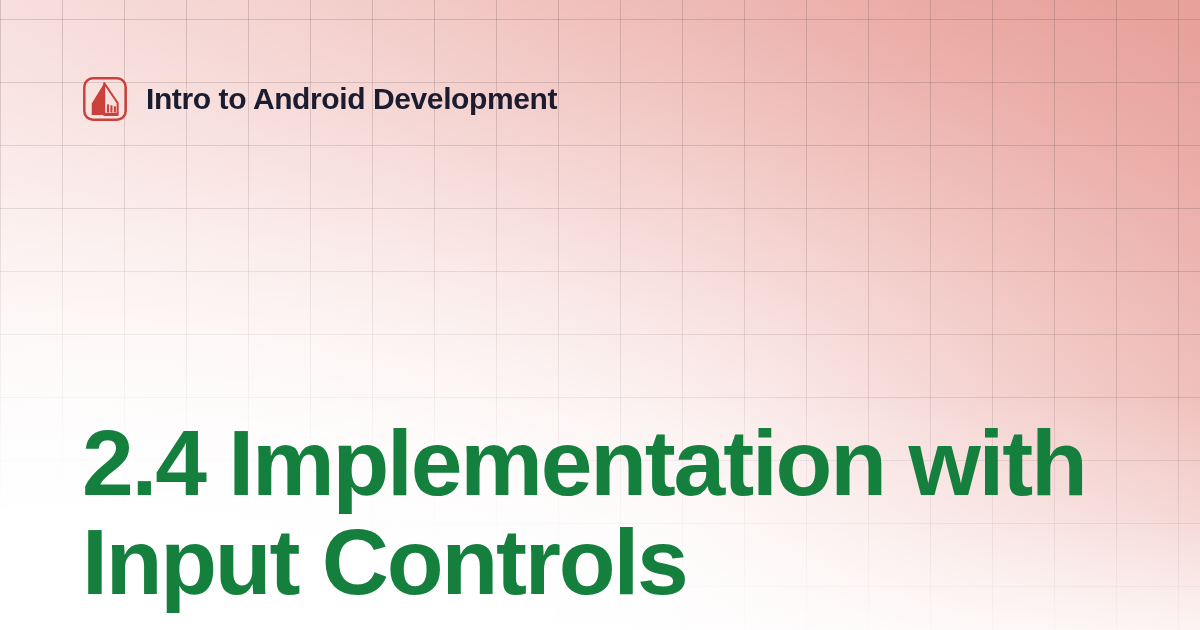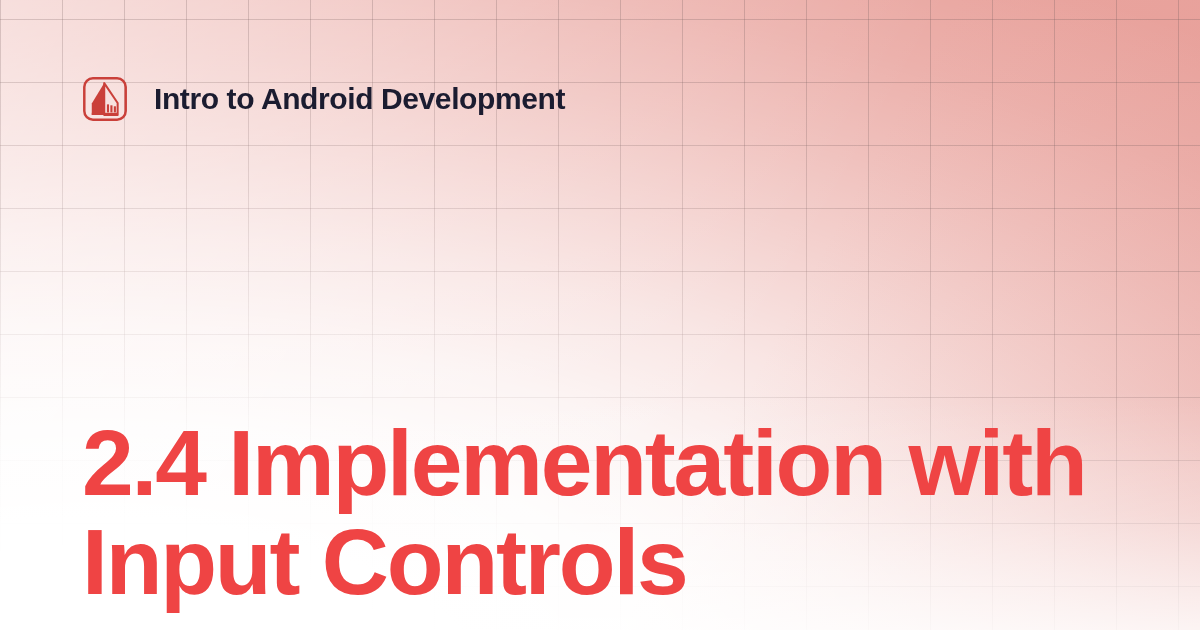--- a/index.html
+++ b/index.html
@@ -89,21 +89,21 @@
       rgba(255,255,255,0.00) 100%);
   }
 
   
   .brand {
     position: absolute;
     left: 82px;
     top: 76px;
     display: flex;
     align-items: center;
-    gap: 26px;
+    gap: 18px;
   }
   .brand-logo {
     width: 46px;
     height: 46px;
     flex: 0 0 auto;
     display: block;
   }
   .brand-title {
     font-size: 30px;
     font-weight: bold;
@@ -112,21 +112,21 @@
     white-space: nowrap;
     line-height: 1;
   }
 
   
   .headline {
     position: absolute;
     left: 82px;
     top: 352px;
     width: 1030px;
-    color: #ef4444;
+    color: #15803d;
     font-size: 93px;
     font-weight: bold;
     line-height: 1.06;
     letter-spacing: -2.2px;
     white-space: pre-line;
     text-rendering: optimizeLegibility;
   }
 </style>
 </head>
 <body>

